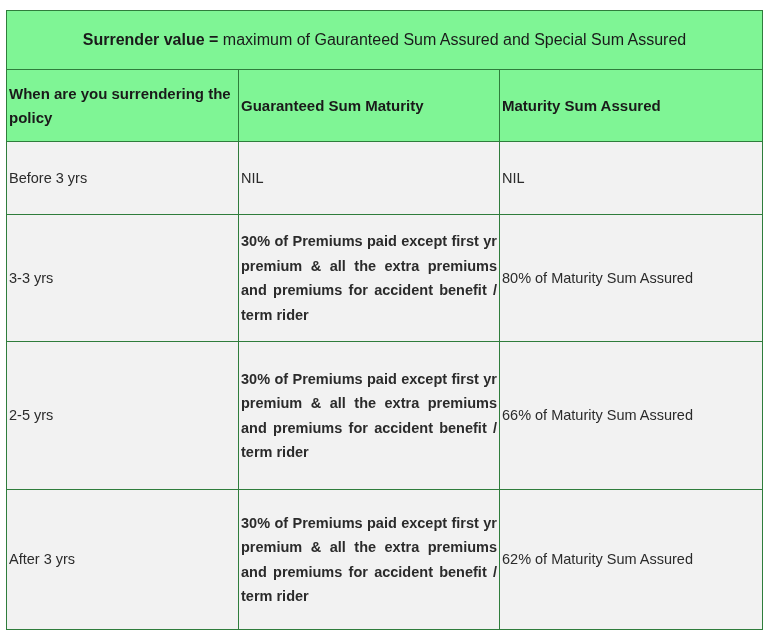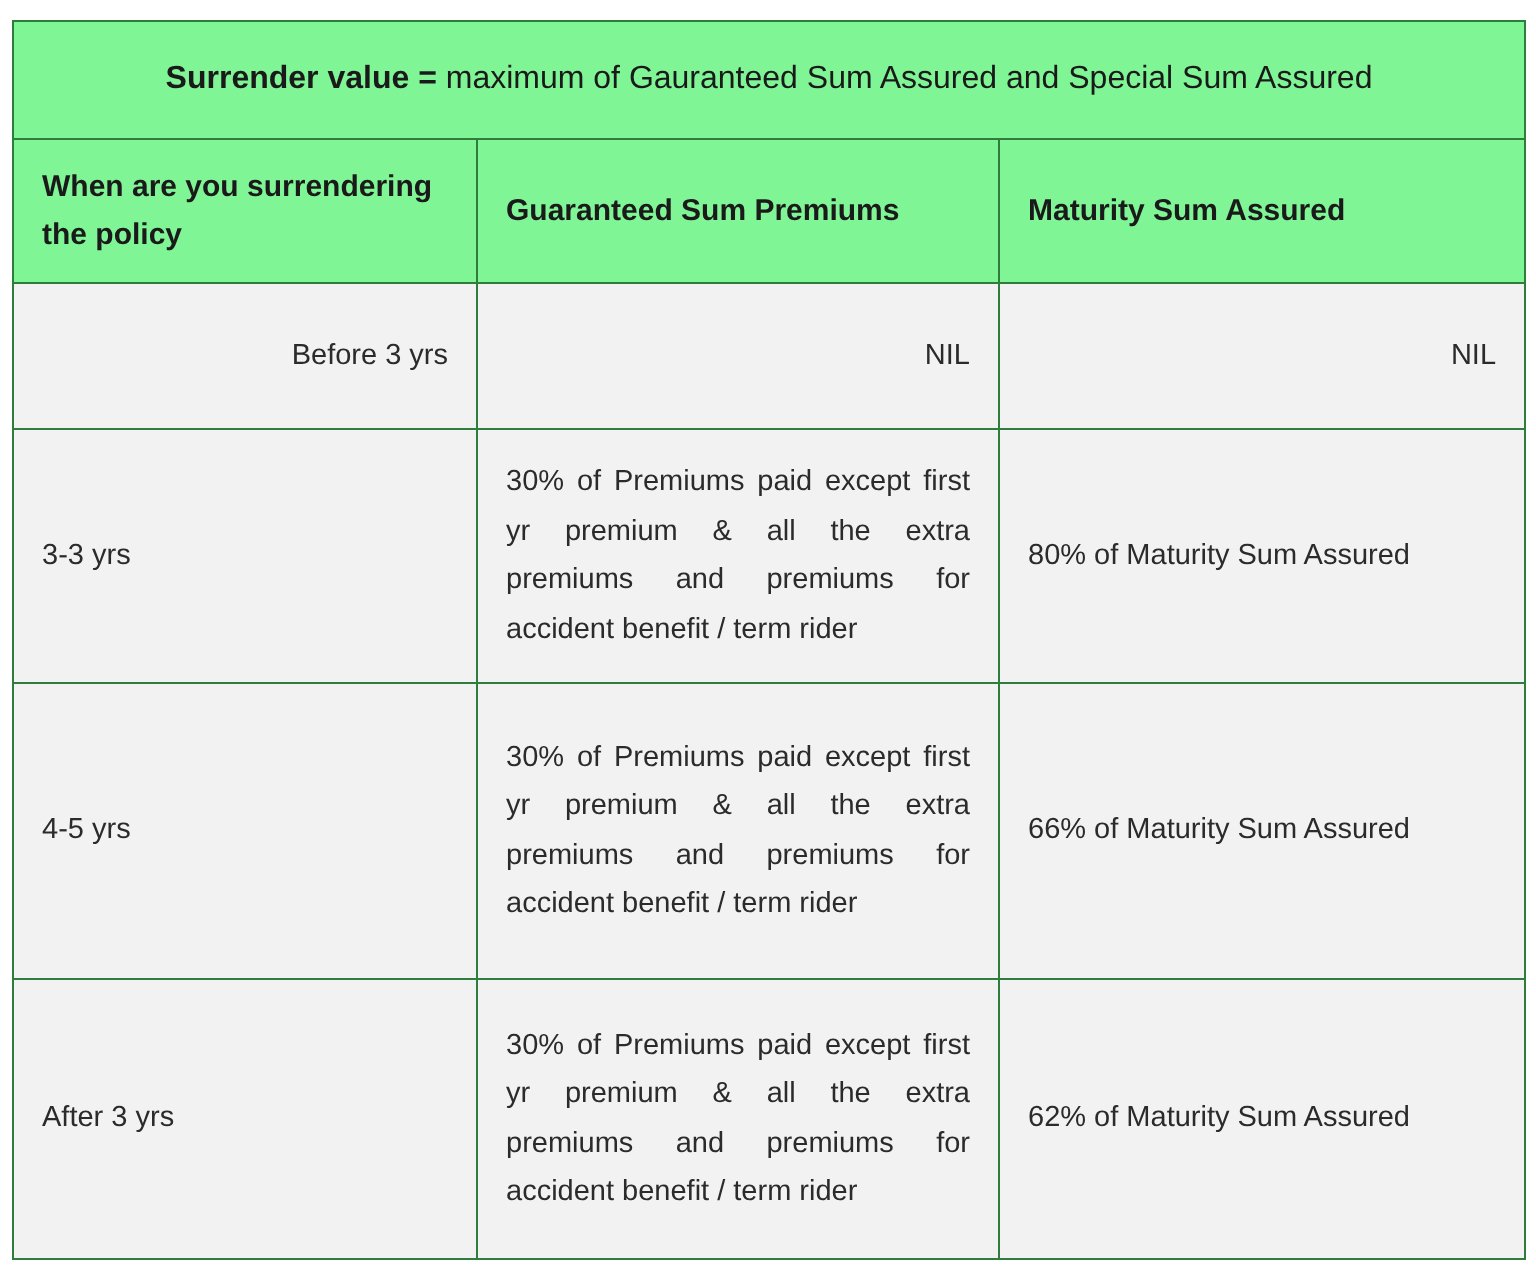--- a/index.html
+++ b/index.html
@@ -1,63 +1,63 @@
 <!DOCTYPE html>
 <html><head>
 <meta charset="utf-8">
 <style>
   html, body { margin: 0; padding: 0; background: #ffffff; }
   body { width: 768px; height: 644px; position: relative; overflow: hidden;
          font-family: "Liberation Sans", "DejaVu Sans", sans-serif; color: #2b2b2b; }
   table.sv { position: absolute; left: 6px; top: 10px; width: 756px;
              border-collapse: collapse; table-layout: fixed; }
-  table.sv td { border: 1.5px solid #2f7d3c; padding: 0 14px; vertical-align: middle; }
+  table.sv td { border: 1.5px solid #2f7d3c; padding: 0 2px; vertical-align: middle; }
   .title-cell { background: #7ff595; height: 58px; text-align: center; font-size: 16px; color: #1a1a1a; }
   .title-cell b { font-weight: bold; }
   .head td { background: #7ff595; height: 71px; font-weight: bold; font-size: 15px; color: #1a1a1a; line-height: 24px; }
   .body td { background: #f2f2f2; font-size: 14.5px; line-height: 24.5px; color: #2b2b2b; }
-  .r1 td { height: 72px; text-align: right; }
+  .r1 td { height: 72px; }
   .r2 td { height: 126px; }
   .r3 td { height: 147px; }
   .r4 td { height: 139px; }
-  .just { text-align: justify; text-align-last: left; }
+  .just { text-align: justify; text-align-last: left; font-weight: bold; }
   col.c1 { width: 232px; } col.c2 { width: 261px; } col.c3 { width: 263px; }
 </style>
 </head>
 <body>
 
 <table class="sv">
   <colgroup>
       <col class="c1">
       <col class="c2">
       <col class="c3">
     </colgroup>
   <tbody>
       <tr>
     <td colspan="3" class="title-cell">
       <b>Surrender value =</b><span> maximum of Gauranteed Sum Assured and Special Sum Assured</span>
     </td>
   </tr>
   <tr class="head">
     <td>When are you surrendering the policy</td>
-    <td>Guaranteed Sum Premiums</td>
+    <td>Guaranteed Sum Maturity</td>
     <td>Maturity Sum Assured</td>
   </tr>
   <tr class="body r1">
     <td>Before 3 yrs</td>
     <td>NIL</td>
     <td>NIL</td>
   </tr>
   <tr class="body r2">
     <td>3-3 yrs</td>
     <td class="just">30% of Premiums paid except first yr premium &amp; all the extra premiums and premiums for accident benefit / term rider</td>
     <td>80% of Maturity Sum Assured</td>
   </tr>
   <tr class="body r3">
-    <td>4-5 yrs</td>
+    <td>2-5 yrs</td>
     <td class="just">30% of Premiums paid except first yr premium &amp; all the extra premiums and premiums for accident benefit / term rider</td>
     <td>66% of Maturity Sum Assured</td>
   </tr>
   <tr class="body r4">
     <td>After 3 yrs</td>
     <td class="just">30% of Premiums paid except first yr premium &amp; all the extra premiums and premiums for accident benefit / term rider</td>
     <td>62% of Maturity Sum Assured</td>
   </tr>
 </tbody>
   </table>

